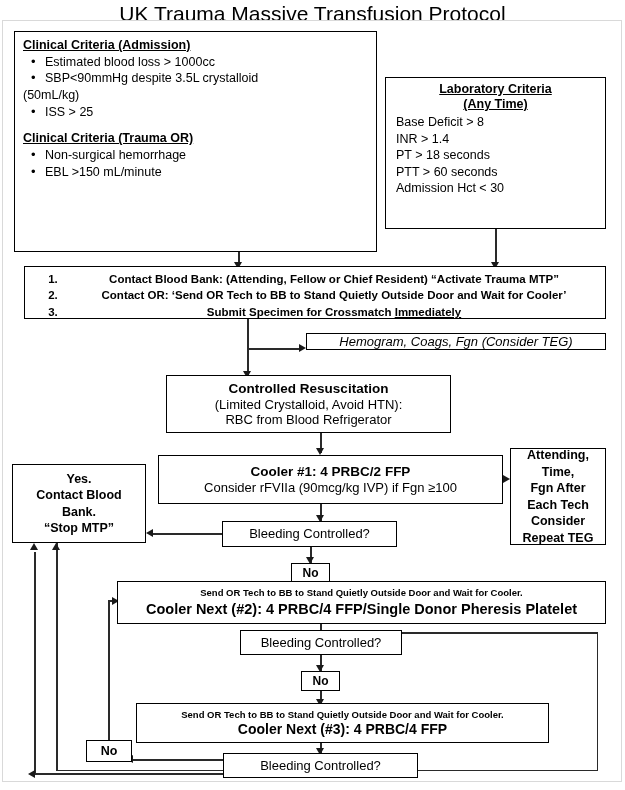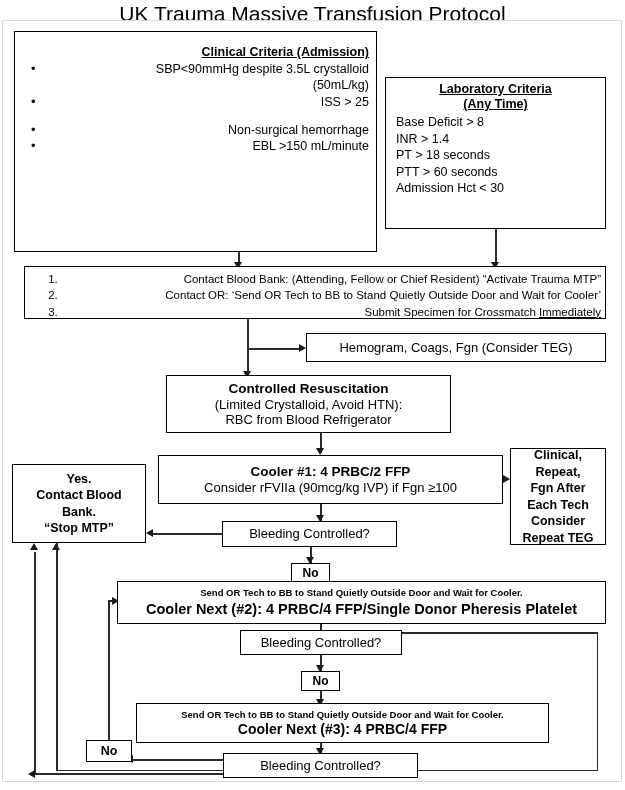--- a/index.html
+++ b/index.html
@@ -49,21 +49,21 @@
   .h-line{ height:1.5px; }
   .v-line{ width:1.5px; }
   
   .arr{ position:absolute; width:0; height:0; z-index:3; }
   .arr-down{ border-left:4.5px solid transparent; border-right:4.5px solid transparent; border-top:7px solid #1a1a1a; }
   .arr-left{ border-top:4.5px solid transparent; border-bottom:4.5px solid transparent; border-right:7px solid #1a1a1a; }
   .arr-right{ border-top:4.5px solid transparent; border-bottom:4.5px solid transparent; border-left:7px solid #1a1a1a; }
   .arr-up{ border-left:4.5px solid transparent; border-right:4.5px solid transparent; border-bottom:7px solid #1a1a1a; }
 
   
-  #clinical-box{ padding:13px 7px 4px 8px; justify-content:flex-start;text-align:right; }
+  #clinical-box{ padding:6px 7px 4px 8px; justify-content:flex-start; }
   #clinical-box .hdr{ font-weight:bold; text-decoration:underline; font-size:12.5px; margin-bottom:1px; }
   #clinical-box ul{ list-style:none; margin:0 0 0 0; padding:0; }
   #clinical-box li{
     position:relative;
     padding-left:22px;
     font-size:12.5px;
     line-height:1.33;
   }
   #clinical-box li:before{
     content:"\2022";
@@ -78,45 +78,47 @@
   
   #lab-box{ padding:4px 0 4px 0; justify-content:flex-start; }
   #lab-box .lab-hdr{ font-weight:bold; text-decoration:underline; font-size:12.5px; text-align:center; line-height:1.2; }
   #lab-box .lab-list{ text-align:left; padding-left:10px; font-size:12.5px; line-height:1.32; margin-top:2px; }
 
   
   #actions-box{ justify-content:flex-start; padding:4px 0 0 0; }
   #actions-box ol{ margin:0; padding:0 4px 0 36px; list-style:decimal; }
   #actions-box li{
     font-size:11.5px;
-    font-weight:normal;
+    font-weight:bold;
     line-height:1.42;
-    text-align:right;
+    text-align:center;
     padding-left:6px;
   }
   #actions-box li span.u{ text-decoration:underline; }
   .tiny{ font-size:9.5px; font-weight:bold; }
   .med{ font-size:13px; }
   .lrg{ font-size:13.5px; font-weight:bold; }
 </style>
 </head>
 <body>
 
 <div id="page">
 
   <div class="title">UK Trauma Massive Transfusion Protocol</div>
 
   <div class="box left" id="clinical-box" style="left:14px; top:31px; width:363px; height:221px;">
     <div class="hdr">Clinical Criteria (Admission)</div>
     <ul>
+      <li>Estimated blood loss &gt; 1000cc</li>
       <li>SBP&lt;90mmHg despite 3.5L crystalloid</li>
       <li class="nobullet">(50mL/kg)</li>
       <li>ISS &gt; 25</li>
     </ul>
     <div class="gap"></div>
+    <div class="hdr">Clinical Criteria (Trauma OR)</div>
     <ul>
       <li>Non-surgical hemorrhage</li>
       <li>EBL &gt;150 mL/minute</li>
     </ul>
   </div>
 
   <div class="box" id="lab-box" style="left:385px; top:77px; width:221px; height:152px;">
     <div class="lab-hdr">Laboratory Criteria</div>
     <div class="lab-hdr">(Any Time)</div>
     <div class="lab-list">
@@ -139,21 +141,21 @@
       <li>Contact OR: ‘Send OR Tech to BB to Stand Quietly Outside Door and Wait for Cooler’</li>
       <li><span>Submit Specimen for Crossmatch </span><span class="u">Immediately</span></li>
     </ol>
   </div>
 
   <div class="v-line" style="left:247px; top:319px; height:58px;"></div>
   <div class="h-line" style="left:247px; top:348px; width:54px;"></div>
   <div class="arr arr-right" style="left:299px; top:344px;"></div>
   <div class="arr arr-down" style="left:243.2px; top:371px;"></div>
 
-  <div class="box" id="labs-first-box" style="left:306px; top:333px; width:300px; height:29px; font-size:13px;">
+  <div class="box" id="labs-first-box" style="left:306px; top:333px; width:300px; height:17px; font-size:13px;font-style:italic;">
     <div>Hemogram, Coags, Fgn (Consider TEG)</div>
   </div>
 
   <div class="box" id="resus-box" style="left:166px; top:375px; width:285px; height:58px;justify-content:center;">
     <div class="lrg">Controlled Resuscitation</div>
     <div class="med">(Limited Crystalloid, Avoid HTN):</div>
     <div class="med">RBC from Blood Refrigerator</div>
   </div>
 
   <div class="v-line" style="left:320px; top:433px; height:20px;"></div>
@@ -161,22 +163,22 @@
 
   <div class="box" id="cooler1-box" style="left:158px; top:455px; width:345px; height:49px;">
     <div class="lrg">Cooler #1:  4 PRBC/2 FFP</div>
     <div class="med">Consider rFVIIa (90mcg/kg IVP) if Fgn ≥100</div>
   </div>
 
   <div class="h-line" style="left:481px; top:479px; width:24px;"></div>
   <div class="arr arr-right" style="left:503px; top:475px;"></div>
 
   <div class="box" id="repeat-labs-box" style="left:510px; top:448px; width:96px; height:97px; font-size:12.5px; font-weight:bold; line-height:1.32;">
-    <div>Clinical,</div>
-    <div>Repeat,</div>
+    <div>Attending,</div>
+    <div>Time,</div>
     <div>Fgn After</div>
     <div>Each Tech</div>
     <div>Consider</div>
     <div>Repeat TEG</div>
   </div>
 
   <div class="v-line" style="left:320px; top:504px; height:17px;"></div>
   <div class="arr arr-down" style="left:316.2px; top:515px;"></div>
 
   <div class="box" id="stop-mtp-box" style="left:12px; top:464px; width:134px; height:79px; font-size:12.5px; font-weight:bold; line-height:1.3;">

